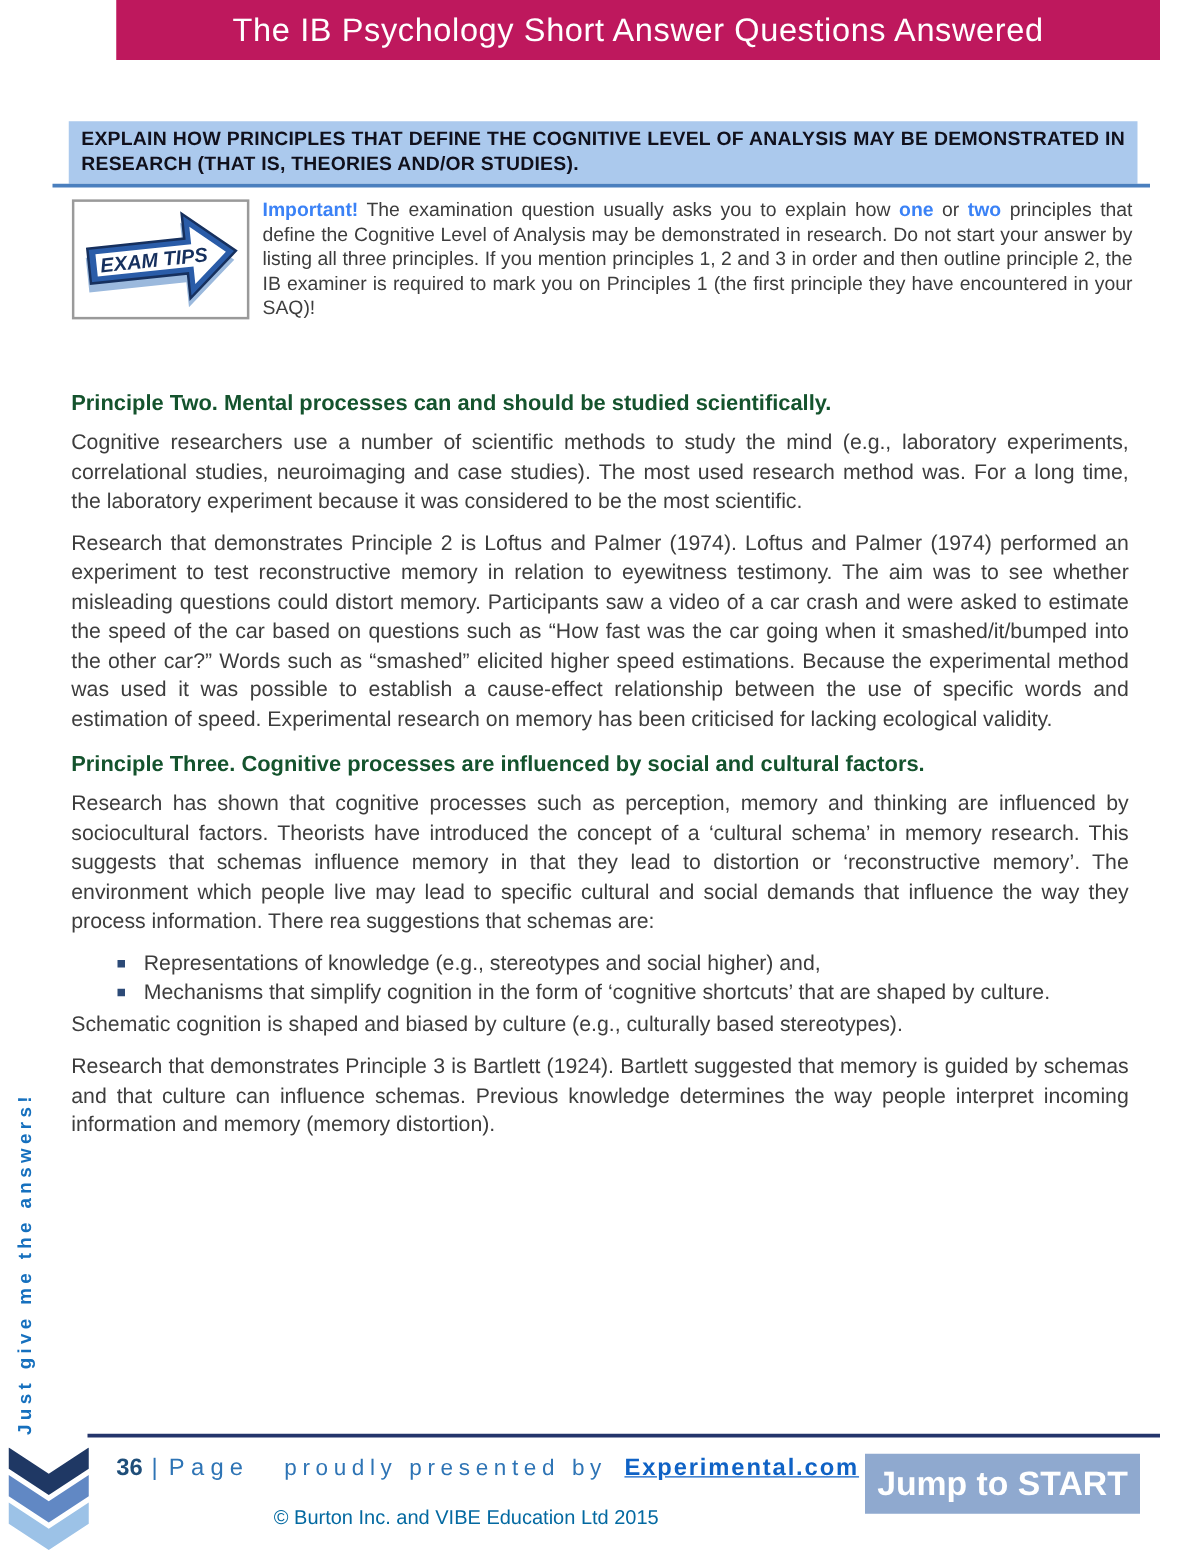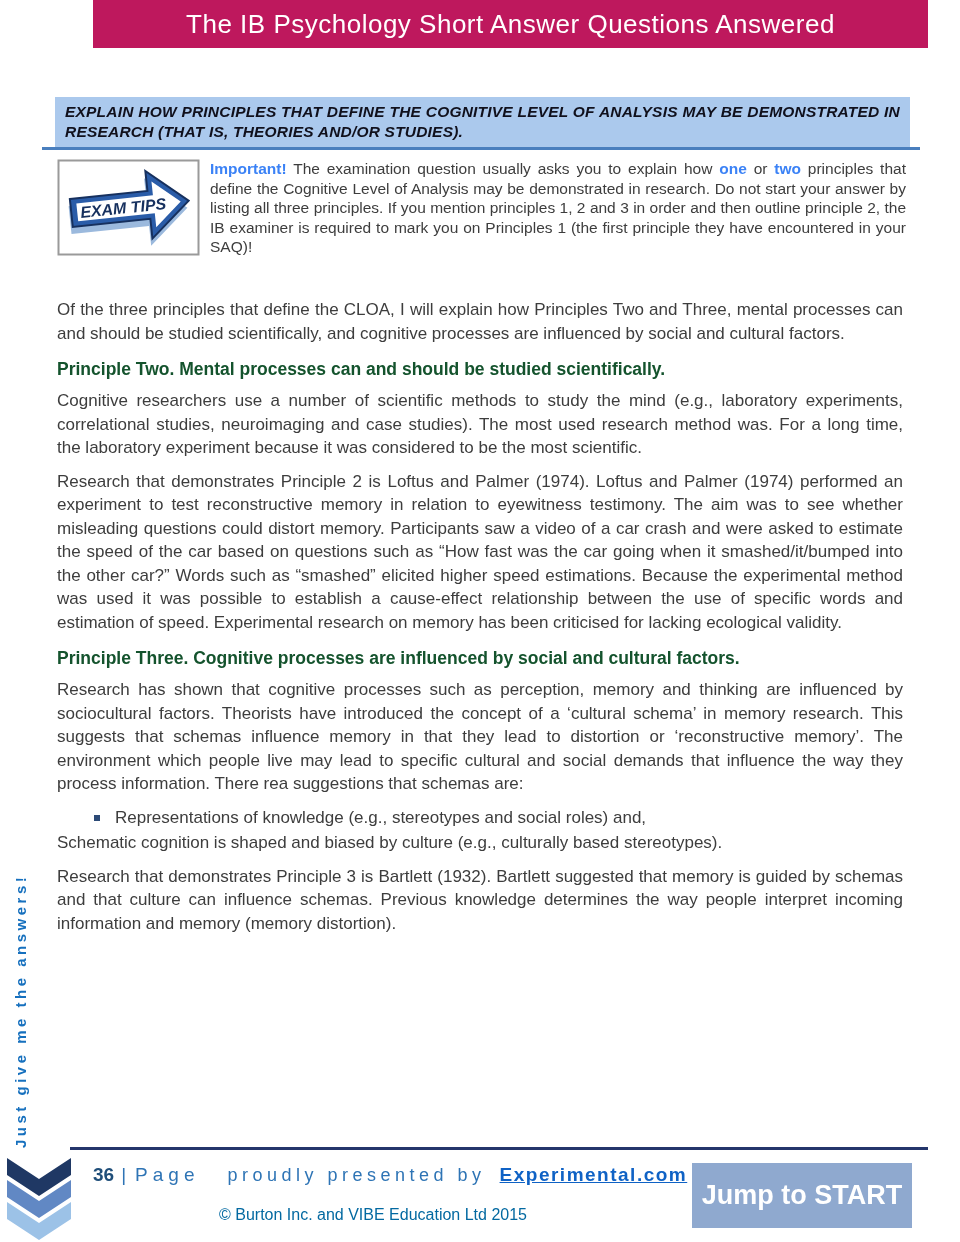--- a/index.html
+++ b/index.html
@@ -19,21 +19,21 @@
     display: flex; align-items: center; justify-content: center;
     font-size: 26px; font-weight: 400; letter-spacing: 0.5px;
   }
 
   
   .question {
     position: absolute; left: 55px; top: 97px; width: 855px;
     background: #abc9ed; color: #10101c;
     padding: 5px 10px 6px 10px;
     font-size: 15.5px; font-weight: bold; line-height: 19.5px;
-    letter-spacing: 0.2px; text-align: justify; font-style: italic;
+    letter-spacing: 0.2px; text-align: justify;
   }
   .rule {
     position: absolute; left: 42px; top: 147px; width: 878px; height: 3px;
     background: #4a7fbe;
   }
 
   
   .tips-img {
     position: absolute; left: 57px; top: 159px; width: 143px; height: 97px;
   }
@@ -82,21 +82,21 @@
   .presented { color: #2e74b5; font-size: 18px; letter-spacing: 4.5px; margin: 0 14px 0 28px; }
   .ib-link {
     color: #0f62c5; font-size: 19px; font-weight: bold; letter-spacing: 1.5px;
     text-decoration: underline; cursor: pointer;
   }
   .copyright {
     position: absolute; left: 93px; top: 1206px; width: 560px;
     text-align: center; color: #0369a1; font-size: 16px;
   }
   .jump-btn {
-    position: absolute; left: 692px; top: 1163px; width: 220px; height: 65px;
+    position: absolute; left: 692px; top: 1163px; width: 220px; height: 48px;
     background: #8fa9cf; color: #ffffff;
     display: flex; align-items: center; justify-content: center;
     font-size: 27px; font-weight: bold; cursor: pointer;
   }
 </style>
 </head>
 <body>
 
 <div class="page">
 
@@ -118,31 +118,31 @@
         <polygon points="14,34 92,34 92,14 132,48 92,82 92,62 14,62" fill="#2a5ca8" stroke="#16305e" stroke-width="2"></polygon>
         <polygon points="20,39 97,39 97,25 124,48 97,71 97,57 20,57" fill="#ffffff"></polygon>
         <text x="23" y="54" font-family="Liberation Sans, sans-serif" font-style="italic" font-weight="bold" font-size="16" fill="#16305e">EXAM TIPS</text>
       </g>
     </svg>
   </div>
 
   <p class="tips-text"><b>Important!</b><span> The examination question usually asks you to explain how </span><b>one</b><span> or </span><b>two</b><span> principles that define the Cognitive Level of Analysis may be demonstrated in research. Do not start your answer by listing all three principles. If you mention principles 1, 2 and 3 in order and then outline principle 2, the IB examiner is required to mark you on Principles 1 (the first principle they have encountered in your SAQ)!</span></p>
 
   <main class="bodycol">
-    <p>Of the three principles that define the CLOA, I will explain how Principles Two and Three, mental processes can and should be studied scientifically, and cognitive processes are influenced by social and cultural factors.</p>
     <h3>Principle Two. Mental processes can and should be studied scientifically.</h3>
     <p>Cognitive researchers use a number of scientific methods to study the mind (e.g., laboratory experiments, correlational studies, neuroimaging and case studies). The most used research method was. For a long time, the laboratory experiment because it was considered to be the most scientific.</p>
     <p>Research that demonstrates Principle 2 is Loftus and Palmer (1974). Loftus and Palmer (1974) performed an experiment to test reconstructive memory in relation to eyewitness testimony. The aim was to see whether misleading questions could distort memory. Participants saw a video of a car crash and were asked to estimate the speed of the car based on questions such as “How fast was the car going when it smashed/it/bumped into the other car?” Words such as “smashed” elicited higher speed estimations. Because the experimental method was used it was possible to establish a cause-effect relationship between the use of specific words and estimation of speed. Experimental research on memory has been criticised for lacking ecological validity.</p>
     <h3 class="sp-before">Principle Three. Cognitive processes are influenced by social and cultural factors.</h3>
     <p>Research has shown that cognitive processes such as perception, memory and thinking are influenced by sociocultural factors. Theorists have introduced the concept of a ‘cultural schema’ in memory research. This suggests that schemas influence memory in that they lead to distortion or ‘reconstructive memory’. The environment which people live may lead to specific cultural and social demands that influence the way they process information. There rea suggestions that schemas are:</p>
     <ul>
-      <li><span>Representations of knowledge (e.g., stereotypes and social roles) and,</span></li>
+      <li><span>Representations of knowledge (e.g., stereotypes and social higher) and,</span></li>
+      <li><span>Mechanisms that simplify cognition in the form of ‘cognitive shortcuts’ that are shaped by culture.</span></li>
     </ul>
     <p class="tight">Schematic cognition is shaped and biased by culture (e.g., culturally based stereotypes).</p>
-    <p>Research that demonstrates Principle 3 is Bartlett (1932). Bartlett suggested that memory is guided by schemas and that culture can influence schemas. Previous knowledge determines the way people interpret incoming information and memory (memory distortion).</p>
+    <p>Research that demonstrates Principle 3 is Bartlett (1924). Bartlett suggested that memory is guided by schemas and that culture can influence schemas. Previous knowledge determines the way people interpret incoming information and memory (memory distortion).</p>
   </main>
 
   <div class="side-text">Just give me the answers!</div>
 
   <div class="footer-line"></div>
 
   <svg class="chevrons" width="68" height="82" viewBox="0 0 68 82">
     <polygon points="2,0 34,21 66,0 66,17 34,38 2,17" fill="#1f3864"></polygon>
     <polygon points="2,22 34,43 66,22 66,39 34,60 2,39" fill="#6188c4"></polygon>
     <polygon points="2,44 34,65 66,44 66,61 34,82 2,61" fill="#9cc2e7"></polygon>

